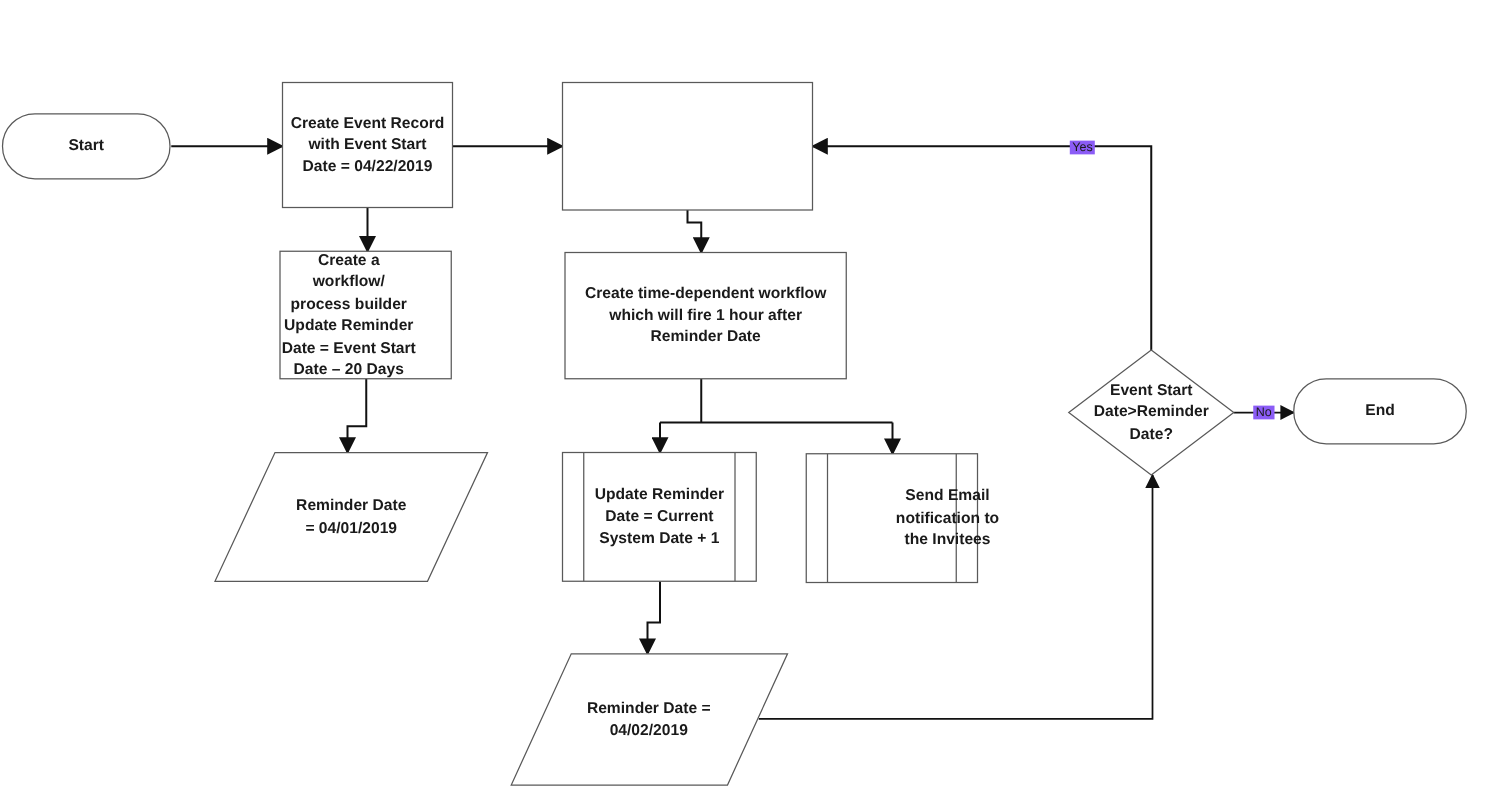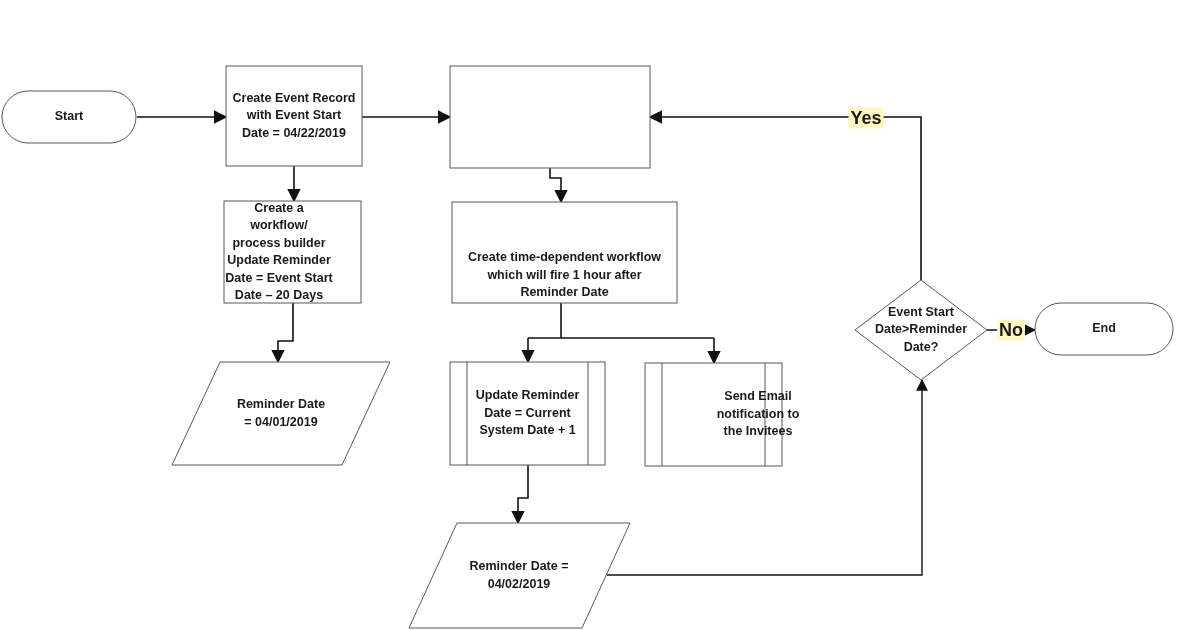--- a/index.html
+++ b/index.html
@@ -46,24 +46,24 @@
     white-space: pre-line;
     font-weight: bold;
     font-size: 12.5px;
     line-height: 17.5px;
     color: #1a1a1a;
     pointer-events: none;
   }
   .edge-label {
     position: absolute;
     transform: translate(-50%, -50%);
-    background: #fef9c3;
+    background: #8b5cf6;
     padding: 0 2px;
-    font-weight: bold;
-    font-size: 18px;
+    font-weight: normal;
+    font-size: 10px;
     color: #1a1a1a;
   }
 </style>
 </head>
 <body>
 
 <div class="canvas">
 
   <svg width="1200" height="630" viewBox="0 0 1200 630">
     <defs>
@@ -115,21 +115,21 @@
 
   <div class="node-label" style="left:224px; top:201px; width:110px; height:102px;">Create a workflow/
 process builder
 Update Reminder
 Date = Event Start
 Date – 20 Days</div>
 
   <div class="node-label" style="left:196px; top:362px; width:170px; height:103px;">Reminder Date
 = 04/01/2019</div>
 
-  <div class="node-label" style="left:452px; top:202px; width:225px; height:101px;margin-top:23px;">Create time-dependent workflow
+  <div class="node-label" style="left:452px; top:202px; width:225px; height:101px;">Create time-dependent workflow
 which will fire 1 hour after
 Reminder Date</div>
 
   <div class="node-label" style="left:467px; top:362px; width:121px; height:103px;">Update Reminder
 Date = Current
 System Date + 1</div>
 
   <div class="node-label" style="left:662px; top:363px; width:126px; height:103px;padding-left:33px;">Send Email
 notification to
 the Invitees</div>

